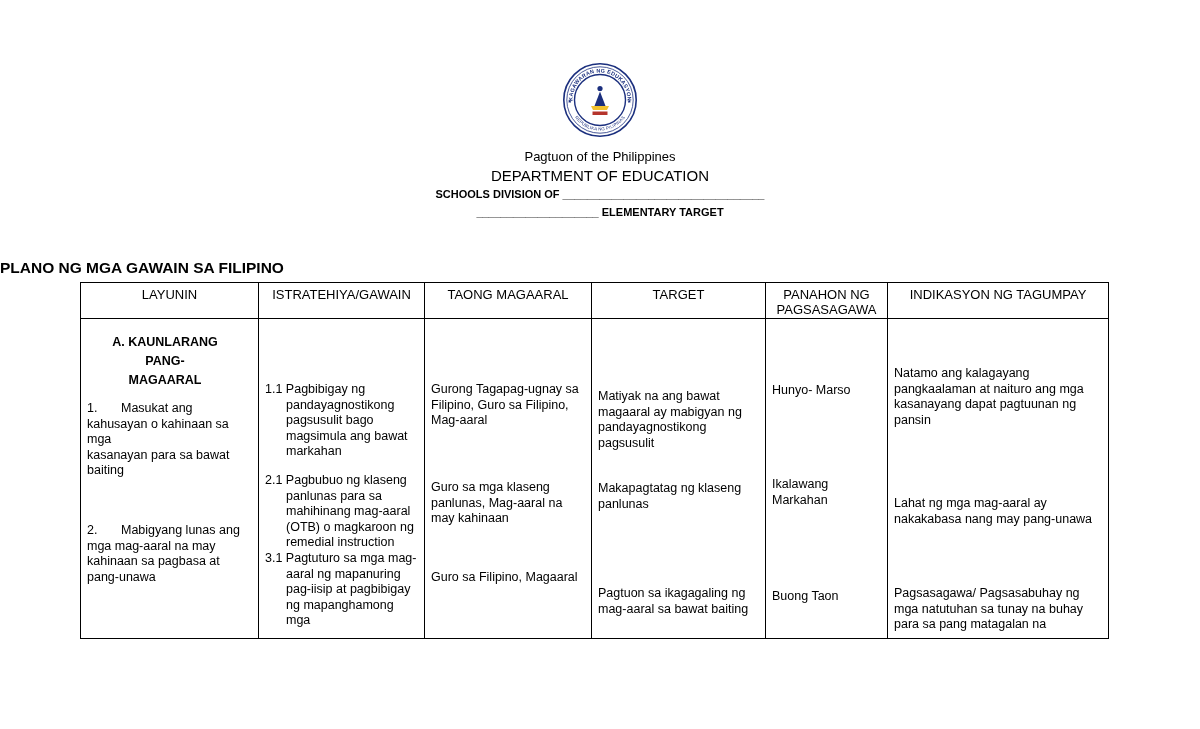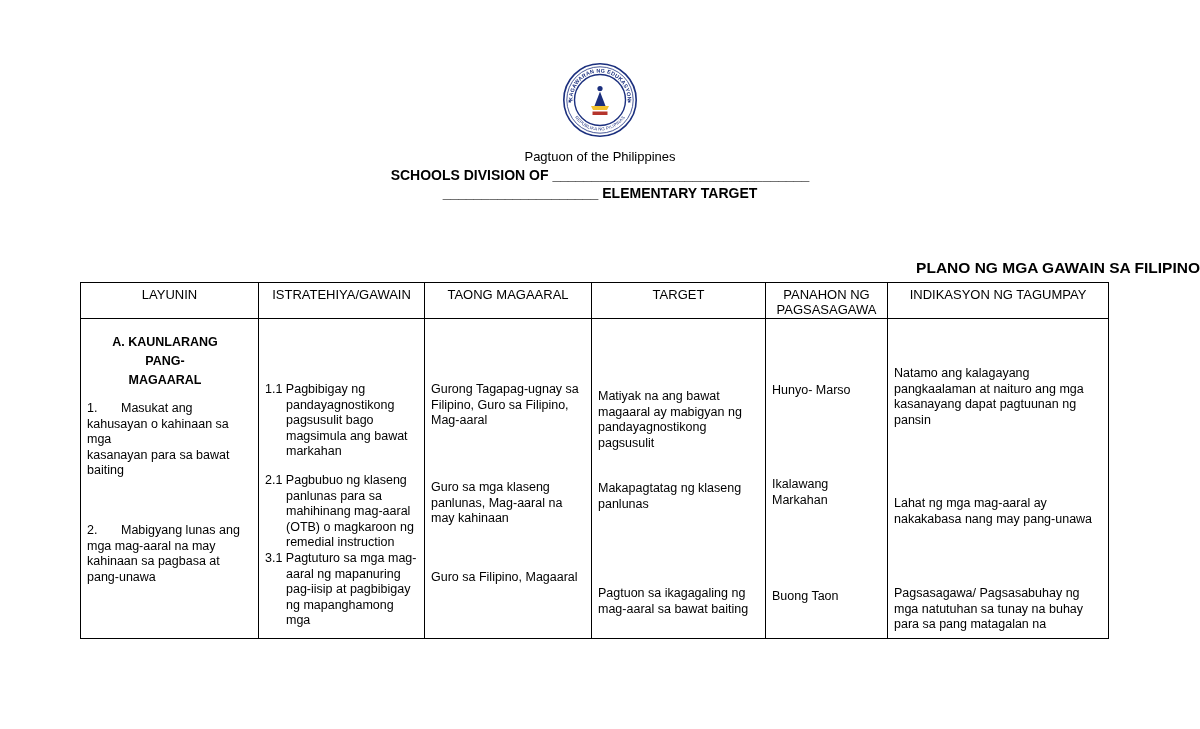--- a/index.html
+++ b/index.html
@@ -23,28 +23,28 @@
     text-align: center;
   }
   .seal {
     display: block;
     margin: 0 auto 10px auto;
     width: 76px;
     height: 76px;
   }
   .lh-normal { font-size: 13px;   line-height: 18px; }
   .lh-dept   { font-size: 15px;   line-height: 19px; }
-  .lh-bold   { font-size: 14px; line-height: 18px; font-weight: bold; }
+  .lh-bold   { font-size: 11px; line-height: 18px; font-weight: bold; }
 
   .doc-title {
     position: absolute;
     top: 259px;
     left: 0;
     width: 100%;
-    text-align: right;
+    text-align: left;
     font-size: 15.5px;
     font-weight: bold;
   }
 
   
   .plan-table {
     position: absolute;
     top: 282px;
     left: 80px;
     width: 1028px;
@@ -123,20 +123,21 @@
       <text class="seal-text" x="5.5" y="41" font-size="5">★</text>
       <text class="seal-text" x="65" y="41" font-size="5">★</text>
 
       <circle cx="38" cy="26.5" r="2.6" class="navy-fill"></circle>
       <path d="M 38 29.5 L 32.5 44 L 43.5 44 Z" class="navy-fill"></path>
       <path d="M 29 44 L 47 44 L 45 48 L 31 48 Z" class="yellow-fill"></path>
       <path d="M 30.5 49.5 L 45.5 49.5 L 45.5 53 L 30.5 53 Z" class="red-fill"></path>
     </svg>
 
     <div class="lh-normal">Pagtuon of the Philippines</div>
+    <div class="lh-dept">DEPARTMENT OF EDUCATION</div>
     <div class="lh-bold">SCHOOLS DIVISION OF _________________________________</div>
     <div class="lh-bold">____________________ ELEMENTARY TARGET</div>
   </div>
 
   <div class="doc-title">PLANO NG MGA GAWAIN SA FILIPINO</div>
 
   <table class="plan-table">
     <colgroup>
       <col style="width:178px">
       <col style="width:166px">

